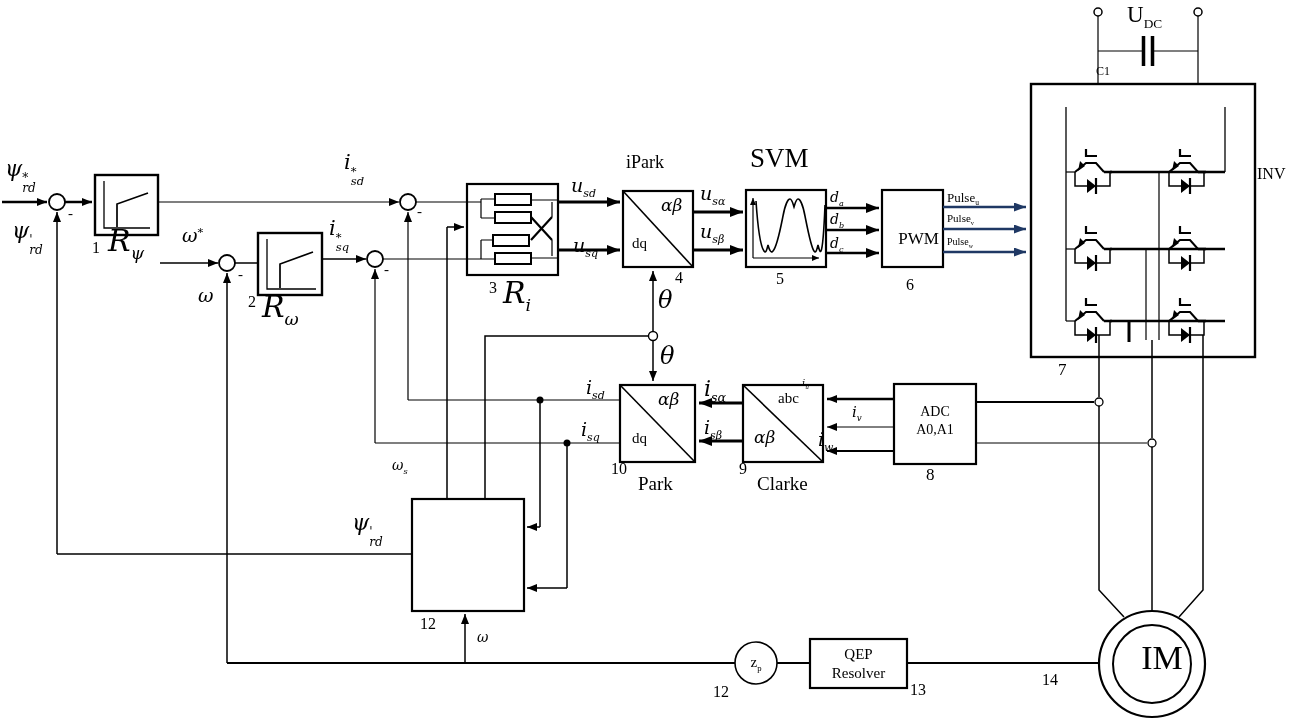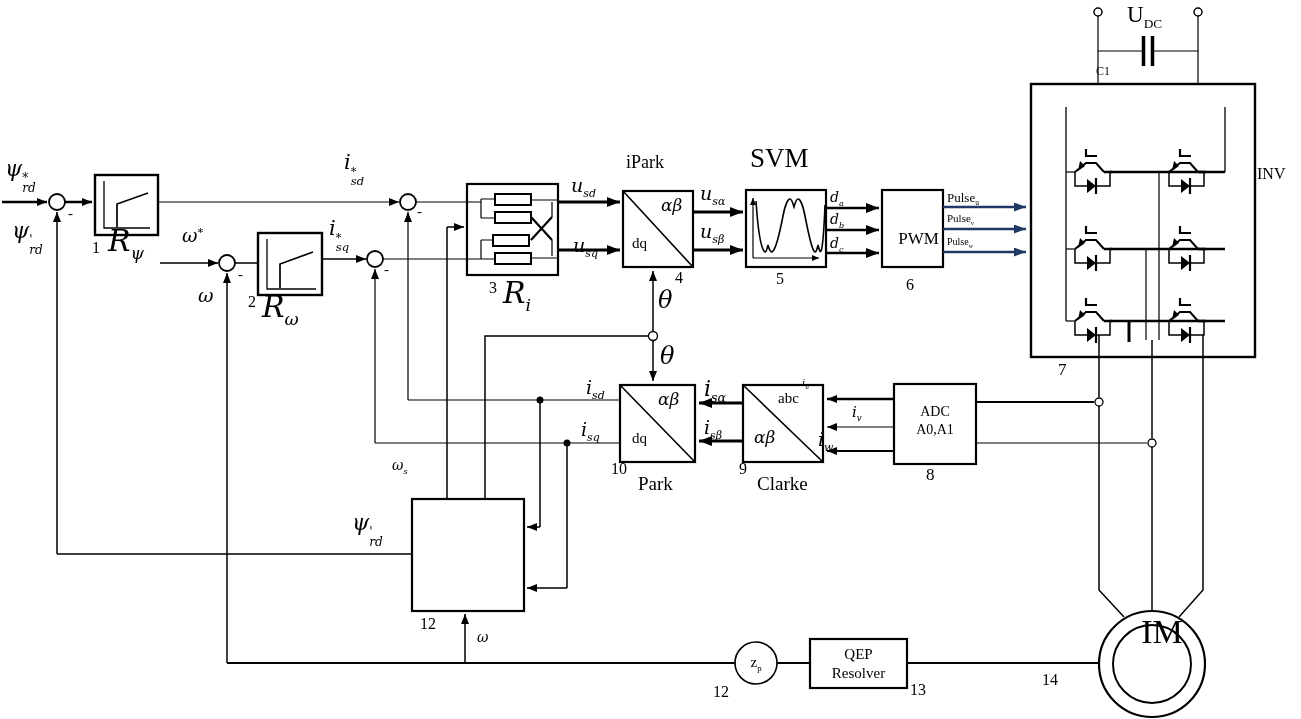--- a/index.html
+++ b/index.html
@@ -368,16 +368,16 @@
 
 <div class="lb sans num" style="left:420px;top:616px">12</div>
 
 <div class="lb sans ctr" style="left:735px;top:655px;width:42px;font-size:15px"><span>z</span><span class="sub1">p</span></div>
 <div class="lb sans num" style="left:713px;top:684px">12</div>
 <div class="lb sans ctr" style="left:810px;top:645px;width:97px;font-size:15px;line-height:1.25">
       <div>QEP</div>
       <div>Resolver</div>
     </div>
 <div class="lb sans num" style="left:910px;top:682px">13</div>
-<div class="lb sans ctr" style="left:1100px;top:615px;width:124px;font-size:34px">IM</div>
+<div class="lb sans ctr" style="left:1100px;top:641px;width:124px;font-size:34px">IM</div>
 <div class="lb sans num" style="left:1042px;top:672px">14</div>
 
 </div>
 
 </body></html>

